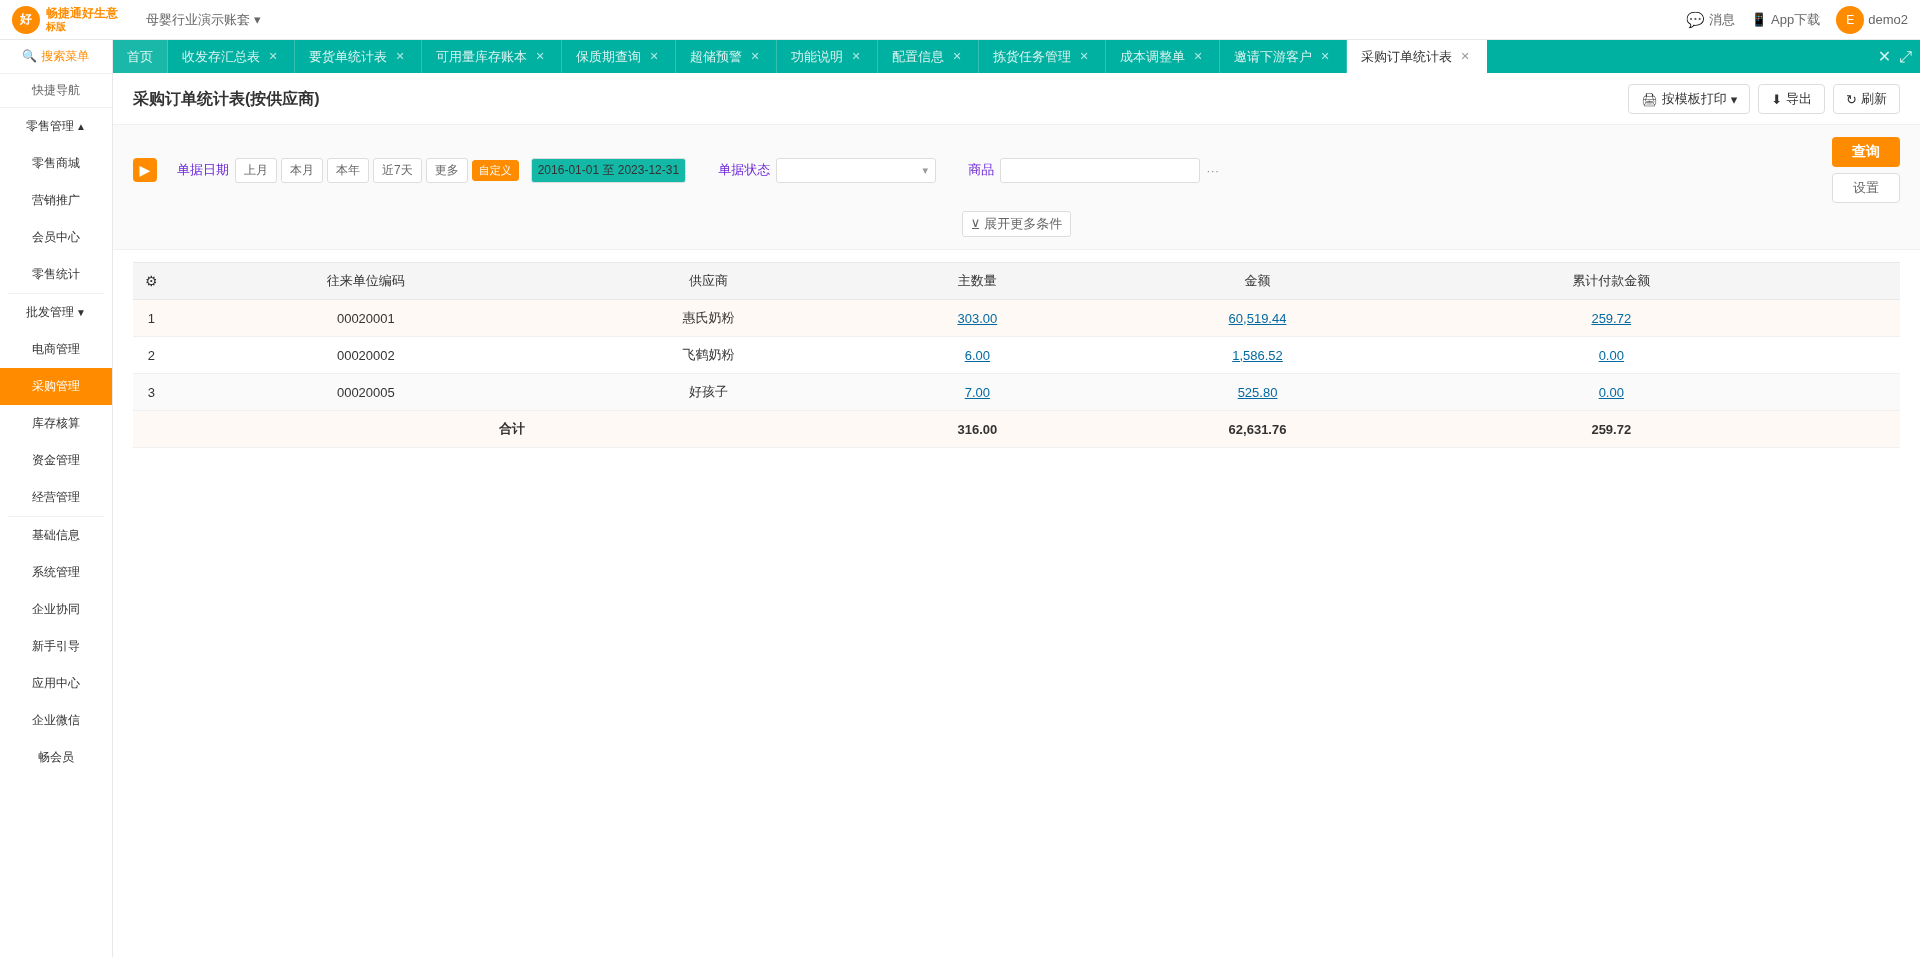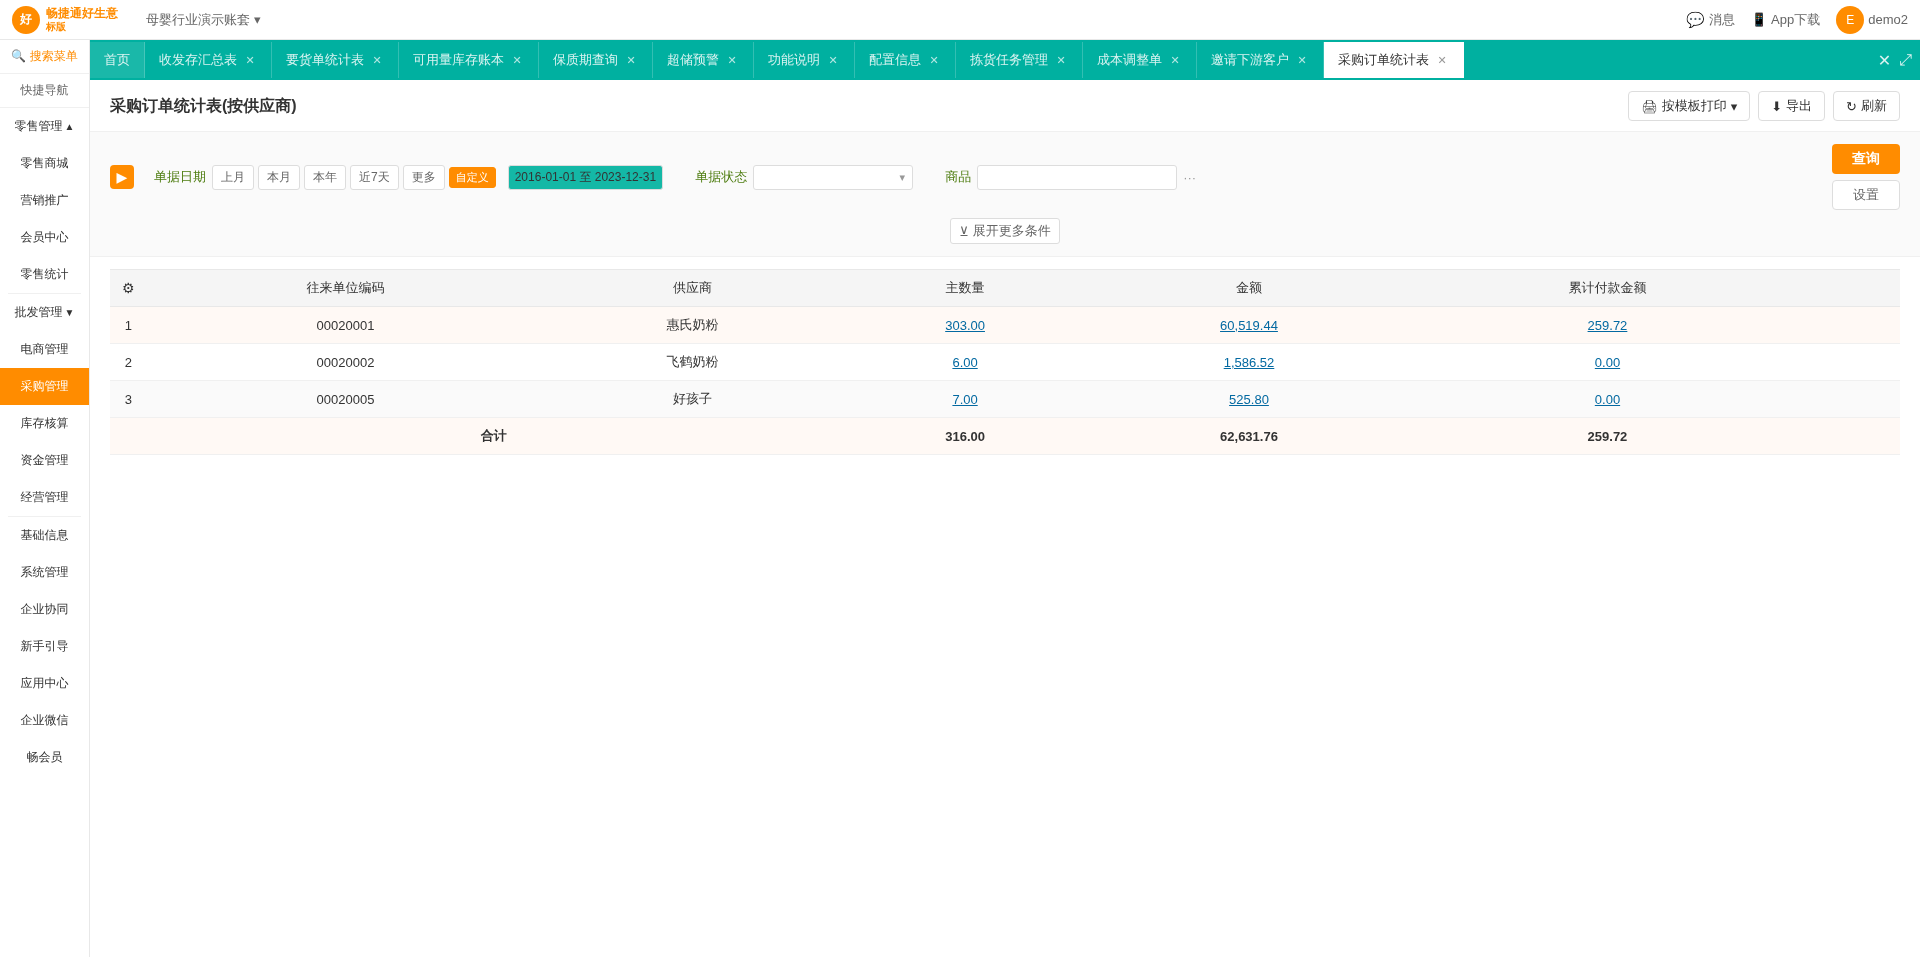--- a/index.html
+++ b/index.html
@@ -16,33 +16,33 @@
     .logo-text { color: #ff8c00; font-size: 12px; font-weight: bold; line-height: 1.2; }
     .workspace-selector { display: flex; align-items: center; gap: 4px; color: #666; font-size: 13px; cursor: pointer; margin-left: 20px; }
     .top-bar-right { display: flex; align-items: center; gap: 16px; color: #666; font-size: 13px; }
     .top-bar-btn { display: flex; align-items: center; gap: 4px; cursor: pointer; }
     .avatar { width: 28px; height: 28px; border-radius: 50%; background: #ff8c00; display: flex; align-items: center; justify-content: center; color: white; font-size: 12px; }
 
     
     .main-layout { display: flex; flex: 1; overflow: hidden; }
 
     
-    .sidebar { width: 90px; background: #fff; border-right: 1px solid #e8e8e8; display: flex; flex-direction: column; overflow-y: auto; flex-shrink: 0; }
+    .sidebar { width: 113px; background: #fff; border-right: 1px solid #e8e8e8; display: flex; flex-direction: column; overflow-y: auto; flex-shrink: 0; }
     .sidebar-item { padding: 10px 4px; text-align: center; cursor: pointer; color: #333; font-size: 12px; transition: color 0.2s; display: flex; align-items: center; justify-content: center; gap: 2px; }
     .sidebar-item.active { color: #fff; background: #ff8c00; }
     .sidebar-item.has-arrow { justify-content: center; gap: 2px; }
     .sidebar-search { padding: 8px 6px; text-align: center; color: #ff8c00; font-size: 12px; cursor: pointer; border-bottom: 1px solid #f0f0f0; }
     .sidebar-nav { padding: 8px 6px; text-align: center; color: #666; font-size: 12px; cursor: pointer; border-bottom: 1px solid #f0f0f0; }
     .sidebar-divider { height: 1px; background: #f0f0f0; margin: 0 8px; }
 
     
     .content-area { flex: 1; display: flex; flex-direction: column; overflow: hidden; }
 
     
-    .tab-bar { height: 40px; background: #00b0a0; display: flex; align-items: center; overflow: hidden; flex-shrink: 0; }
+    .tab-bar { height: 33px; background: #00b0a0; display: flex; align-items: center; overflow: hidden; flex-shrink: 0; }
     .tab-item { height: 36px; display: flex; align-items: center; padding: 0 14px; color: rgba(255,255,255,0.85); font-size: 13px; cursor: pointer; white-space: nowrap; gap: 6px; border-right: 1px solid rgba(255,255,255,0.2); flex-shrink: 0; }
     .tab-item.active { background: #fff; color: #333; }
     .tab-item.home { background: rgba(255,255,255,0.1); }
     .tab-close { font-size: 11px; color: rgba(255,255,255,0.7); cursor: pointer; width: 14px; height: 14px; display: flex; align-items: center; justify-content: center; border-radius: 50%; }
     .tab-item.active .tab-close { color: #999; }
     .tab-bar-actions { margin-left: auto; display: flex; align-items: center; padding: 0 8px; gap: 8px; }
     .tab-action-btn { color: rgba(255,255,255,0.85); cursor: pointer; font-size: 16px; }
 
     
     .page-content { flex: 1; background: #fff; overflow-y: auto; }
@@ -52,21 +52,21 @@
     .page-title { font-size: 16px; font-weight: bold; color: #333; }
     .page-actions { display: flex; align-items: center; gap: 8px; }
     .btn-print { display: flex; align-items: center; gap: 4px; padding: 5px 12px; border: 1px solid #ddd; background: #fff; border-radius: 4px; cursor: pointer; font-size: 13px; color: #333; }
     .btn-export { display: flex; align-items: center; gap: 4px; padding: 5px 12px; border: 1px solid #ddd; background: #fff; border-radius: 4px; cursor: pointer; font-size: 13px; color: #333; }
     .btn-refresh { display: flex; align-items: center; gap: 4px; padding: 5px 12px; border: 1px solid #ddd; background: #fff; border-radius: 4px; cursor: pointer; font-size: 13px; color: #333; }
 
     
     .filter-area { padding: 12px 20px; background: #fafafa; border-bottom: 1px solid #f0f0f0; }
     .filter-row { display: flex; align-items: center; gap: 12px; flex-wrap: wrap; }
     .filter-item { display: flex; align-items: center; gap: 6px; }
-    .filter-label { color: #4d7c0f; font-size: 13px; white-space: nowrap; }
+    .filter-label { color: #6d28d9; font-size: 13px; white-space: nowrap; }
     .filter-date-group { display: flex; align-items: center; gap: 4px; }
     .date-btn { padding: 3px 8px; border: 1px solid #ddd; background: #fff; border-radius: 3px; cursor: pointer; font-size: 12px; color: #666; }
     .date-btn.custom { background: #ff8c00; color: #fff; border-color: #ff8c00; border-radius: 3px; padding: 2px 6px; font-size: 11px; }
     .date-range { font-size: 12px; color: #333; padding: 3px 6px; border: 1px solid #ddd; border-radius: 3px; background: #14b8a6; }
     .filter-select { padding: 4px 28px 4px 8px; border: 1px solid #ddd; border-radius: 3px; background: #fff; font-size: 13px; color: #333; appearance: none; cursor: pointer; min-width: 160px; }
     .filter-select-wrap { position: relative; display: inline-block; }
     .filter-select-wrap::after { content: '▾'; position: absolute; right: 8px; top: 50%; transform: translateY(-50%); color: #999; pointer-events: none; font-size: 11px; }
     .goods-input { padding: 4px 8px; border: 1px solid #ddd; border-radius: 3px; font-size: 13px; min-width: 200px; }
     .goods-more { color: #999; cursor: pointer; font-size: 13px; }
     .expand-btn { display: flex; align-items: center; gap: 4px; color: #666; cursor: pointer; font-size: 13px; padding: 3px 8px; border: 1px solid #ddd; background: #fff; border-radius: 3px; }

